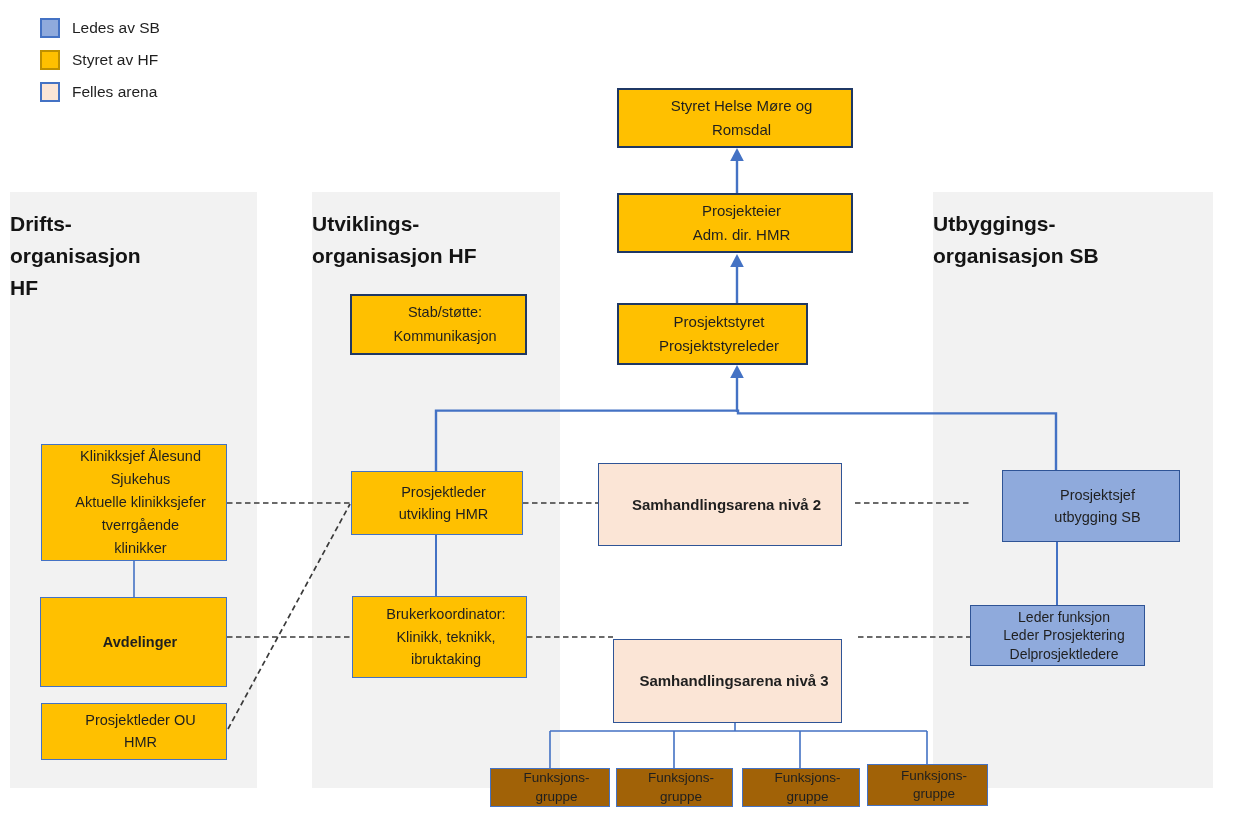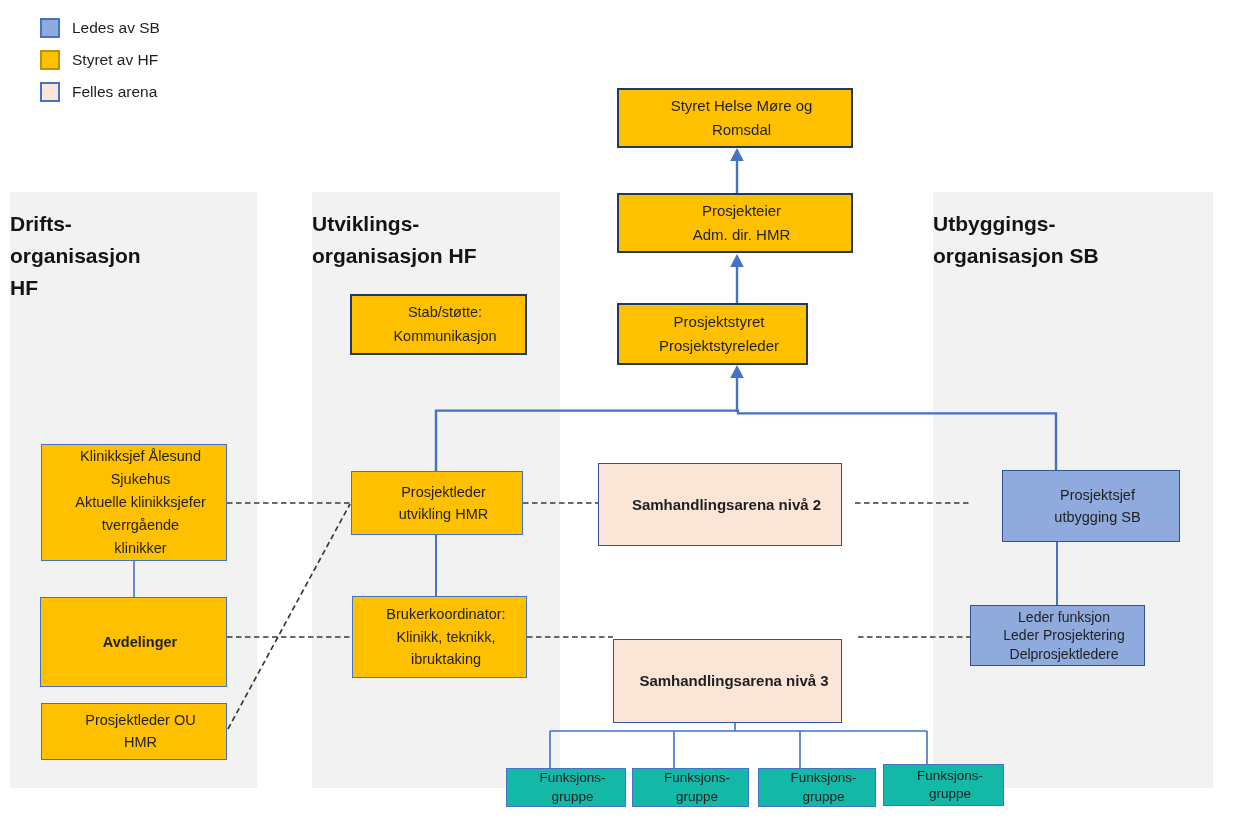--- a/index.html
+++ b/index.html
@@ -16,21 +16,21 @@
   
   .box{
     position:absolute;box-sizing:border-box;display:flex;align-items:center;
     justify-content:center;text-align:center;white-space:pre-line;
     font-size:14.5px;line-height:1.55;color:#1f1f1f;padding-left:13px;
   }
   .box-hf{background:#FFC000;border:1.6px solid #4472C4;}
   .box-hf-thick{background:#FFC000;border:2.6px solid #1F3864;font-size:15px;line-height:1.6;}
   .box-sb{background:#8FAADC;border:1.8px solid #2F5496;}
   .box-arena{background:#FBE5D6;border:1.8px solid #2F5496;font-weight:bold;font-size:15px;}
-  .box-arena-sm{background:#14b8a6;border:1.5px solid #4472C4;font-size:13.5px;line-height:1.35;font-weight:normal;margin-left:16px;}
+  .box-arena-sm{background:#a16207;border:1.5px solid #4472C4;font-size:13.5px;line-height:1.35;font-weight:normal;}
   .tight{line-height:1.32;}
   
   .legend{position:absolute;left:40px;top:12px;}
   .legend-item{display:flex;align-items:center;height:32px;}
   .swatch{width:20px;height:20px;box-sizing:border-box;margin-right:12px;}
   .swatch-sb{background:#8FAADC;border:2px solid #4472C4;}
   .swatch-hf{background:#FFC000;border:2px solid #BF9000;}
   .swatch-arena{background:#FBE5D6;border:2px solid #4472C4;}
   .legend-label{font-size:15.5px;color:#1f1f1f;}
   

